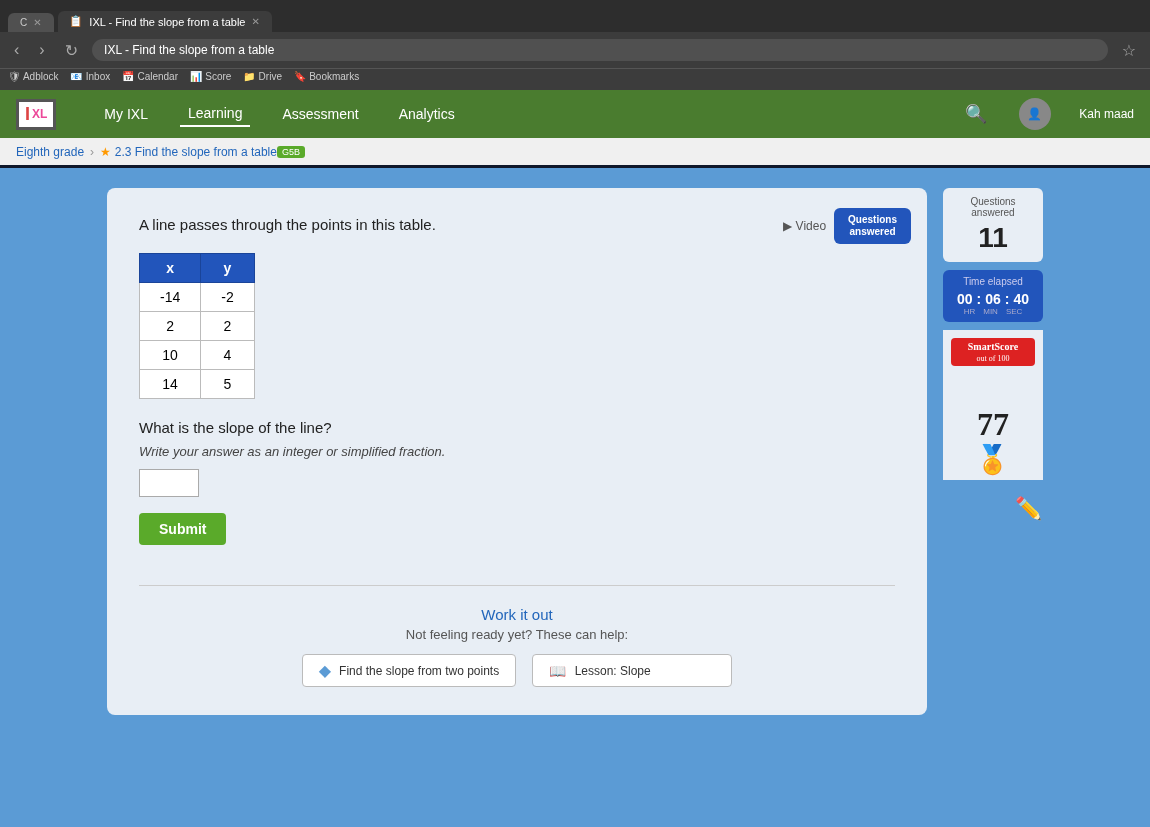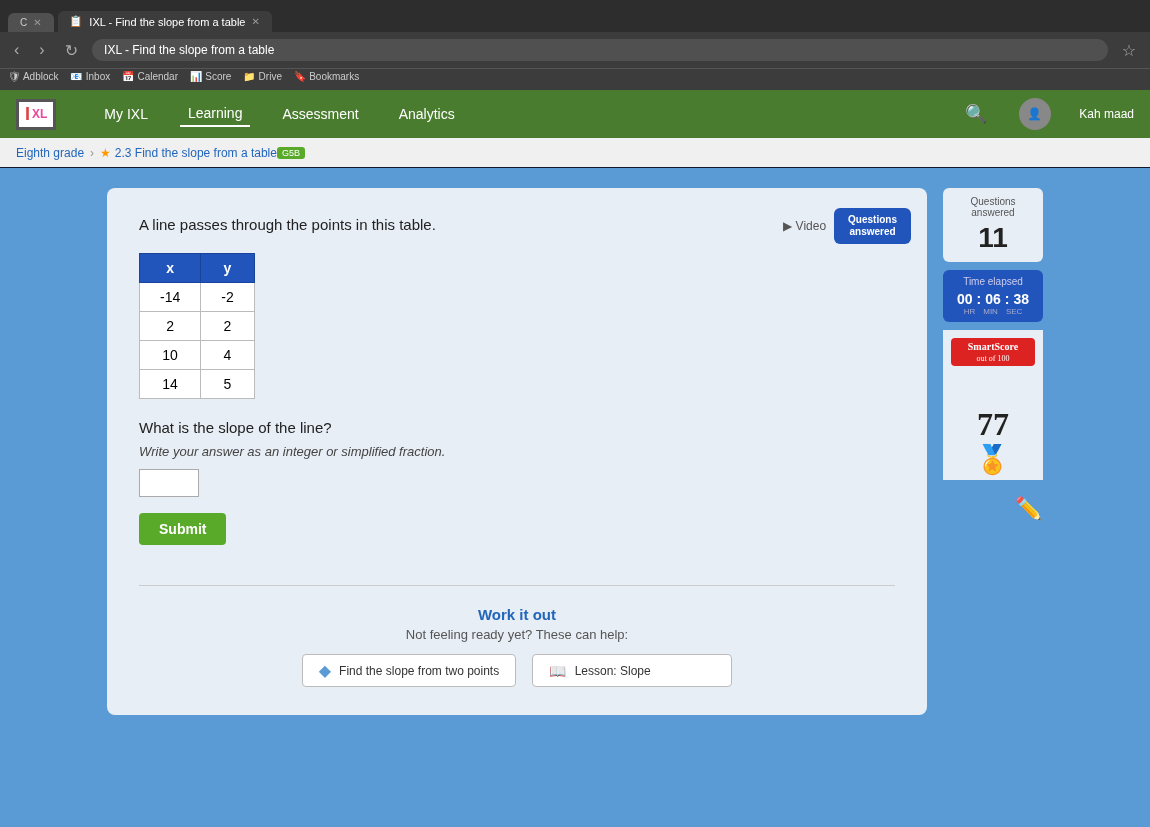--- a/index.html
+++ b/index.html
@@ -165,21 +165,21 @@
 
     
     .breadcrumb-bar {
       background: #f0f0f0;
       height: 30px;
       display: flex;
       align-items: center;
       padding: 0 16px;
       font-size: 12px;
       color: #555;
-      border-bottom: 1px solid #0f172a;
+      border-bottom: 3px solid #0f172a;
     }
     .breadcrumb-link {
       color: #2266bb;
       cursor: pointer;
       text-decoration: none;
     }
     .breadcrumb-sep { margin: 0 6px; color: #999; }
     .breadcrumb-star { color: #f90; margin-right: 4px; }
 
     
@@ -290,21 +290,21 @@
     
     .work-it-out {
       text-align: center;
       margin-top: 40px;
       padding-top: 20px;
       border-top: 1px solid #ccc;
     }
     .work-it-out-title {
       color: #2266bb;
       font-size: 15px;
-      font-weight: bold;
+      font-weight: normal;
       margin-bottom: 4px;
     }
     .work-it-out-sub {
       color: #555;
       font-size: 13px;
       margin-bottom: 12px;
     }
     .help-links {
       display: flex;
       gap: 16px;
@@ -555,21 +555,21 @@
       </div>
 
       <div class="time-box">
         <div class="time-label">Time
 elapsed</div>
         <div class="time-digits">
           <span>00</span>
           <span>:</span>
           <span>06</span>
           <span>:</span>
-          <span>38</span>
+          <span>40</span>
         </div>
         <div style="display:flex;justify-content:center;gap:8px;">
           <span class="time-unit">HR</span>
           <span class="time-unit">MIN</span>
           <span class="time-unit">SEC</span>
         </div>
       </div>
 
       <div class="smart-score-box">
         <div class="smart-score-label-box">

